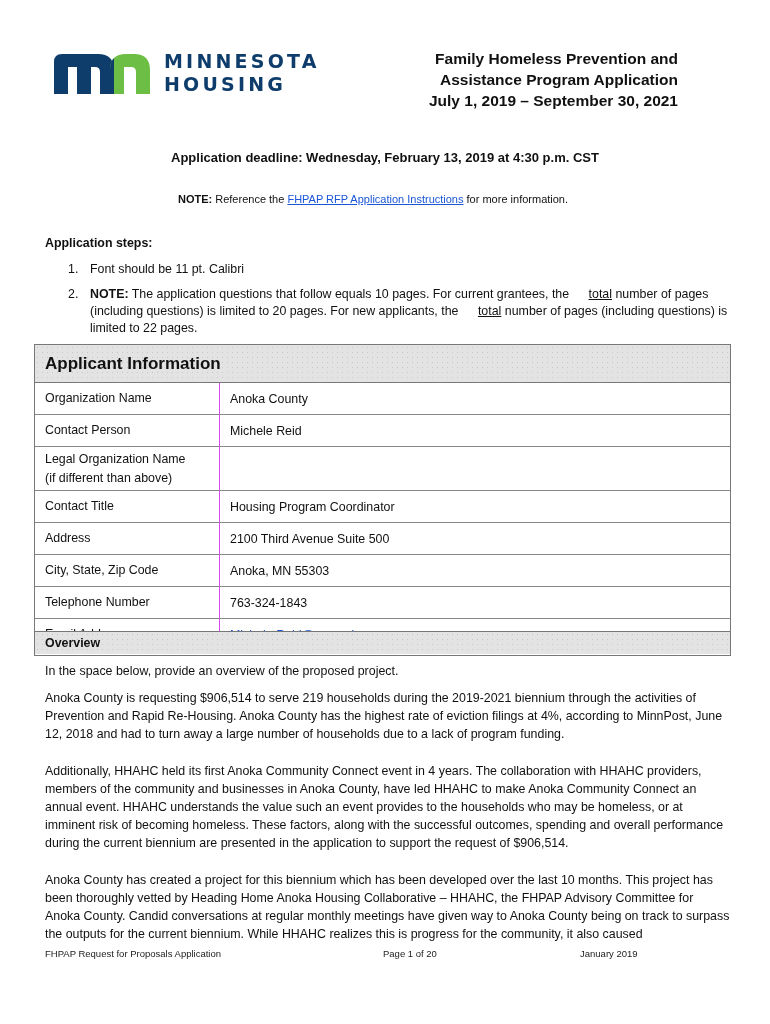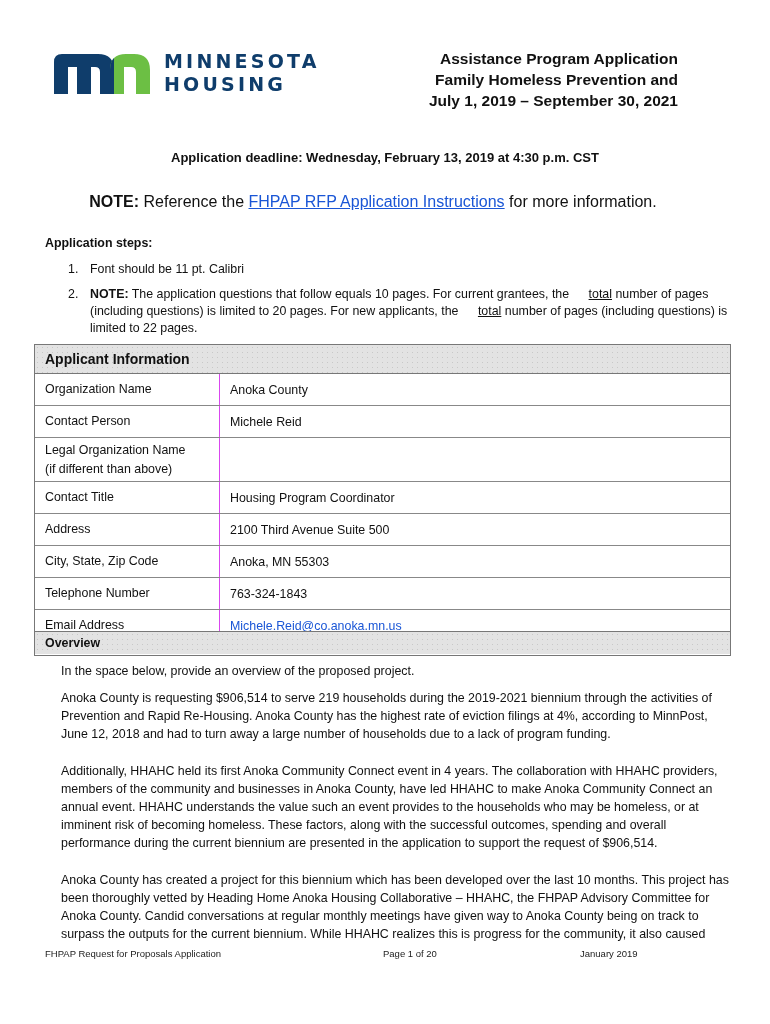--- a/index.html
+++ b/index.html
@@ -24,21 +24,21 @@
       position: absolute; right: 92px; top: 48px; text-align: right;
       font-weight: bold; font-size: 15.5px; line-height: 21px; color: #111;
     }
 
     .deadline {
       position: absolute; left: 0; width: 770px; top: 150px; text-align: center;
       font-weight: bold; font-size: 13px;
     }
     .note {
       position: absolute; left: 0; width: 746px; top: 193px; text-align: center;
-      font-size: 16px;
+      font-size: 11px;
     }
     .note b { font-weight: bold; }
     a.link { color: #1a56d6; text-decoration: underline; }
 
     .steps-title {
       position: absolute; left: 45px; top: 236px; font-weight: bold; font-size: 12.4px;
     }
     .steps { position: absolute; left: 68px; top: 261px; width: 660px; font-size: 12.4px; line-height: 17px; }
     .step { display: flex; margin-bottom: 8px; }
     .step-num { width: 22px; flex: none; }
@@ -47,37 +47,37 @@
 
     
     .info-table {
       position: absolute; left: 34px; top: 344px; width: 697px;
       border: 1.5px solid #777; border-collapse: collapse; font-size: 12.4px;
     }
     .section-head {
       background-color: #e3e3e3;
       background-image: radial-gradient(#c8c8c8 0.6px, transparent 0.7px);
       background-size: 5px 5px;
-      font-weight: bold; font-size: 14px;
-      height: 29px; padding-left: 10px; display: flex; align-items: center;
+      font-weight: bold; font-size: 17px;
+      height: 38px; padding-left: 10px; display: flex; align-items: center;
       border-bottom: 1.5px solid #777;
     }
     .row { display: flex; border-bottom: 1px solid #888; min-height: 28.5px; }
     .row:last-child { border-bottom: none; justify-content: space-between; }
     .cell-label { width: 185px; flex: none; padding: 6px 10px; border-right: 1px solid #d946ef; display: flex; align-items: center; line-height: 19px; }
     .cell-value { flex: 1; padding: 6px 10px; display: flex; align-items: center; }
 
     .overview-box {
       position: absolute; left: 34px; top: 631px; width: 697px; height: 25px;
       border: 1.5px solid #777;
     }
     .overview-box .section-head { height: 22px; border-bottom: none; font-size: 12.4px; }
 
     .overview-body { position: absolute; left: 45px; top: 662px; width: 685px; font-size: 12.4px; line-height: 18px; }
-    .overview-body p { margin-bottom: 9px; margin-left: 16px; }
+    .overview-body p { margin-bottom: 9px; }
     .overview-body p.gap { margin-bottom: 19px; }
 
     .footer {
       position: absolute; top: 948px; left: 45px; width: 600px; font-size: 9.5px; color: #222;
     }
     .footer .f-left { position: absolute; left: 0; text-align: center; }
     .footer .f-mid { position: absolute; left: 296px; padding-left: 42px; }
     .footer .f-right { position: absolute; left: 535px; }
   </style>
 </head>
@@ -93,22 +93,22 @@
       <path d="M56 42 V18 Q56 2 72 2 H80 Q96 2 96 18 V42 H82 V20 Q82 15 77 15 H70 V42 Z" fill="#6cbf44"></path>
       <path d="M56 42 V18 Q56 10 60 6 V42 Z" fill="#0f3d6b"></path>
     </svg>
     <div class="logo-text">
       <span>MINNESOTA</span>
       <span>HOUSING</span>
     </div>
   </div>
 
   <div class="title-block">
+    <div>Family Homeless Prevention and</div>
     <div>Assistance Program Application</div>
-    <div>Family Homeless Prevention and</div>
     <div>July 1, 2019 – September 30, 2021</div>
   </div>
 
   <div class="deadline">Application deadline: Wednesday, February 13, 2019 at 4:30 p.m. CST</div>
 
   <div class="note">
     <b>NOTE:</b><span> Reference the </span><a class="link">FHPAP RFP Application Instructions</a><span> for more information.</span>
   </div>
 
   <div class="steps-title">Application steps:</div>

